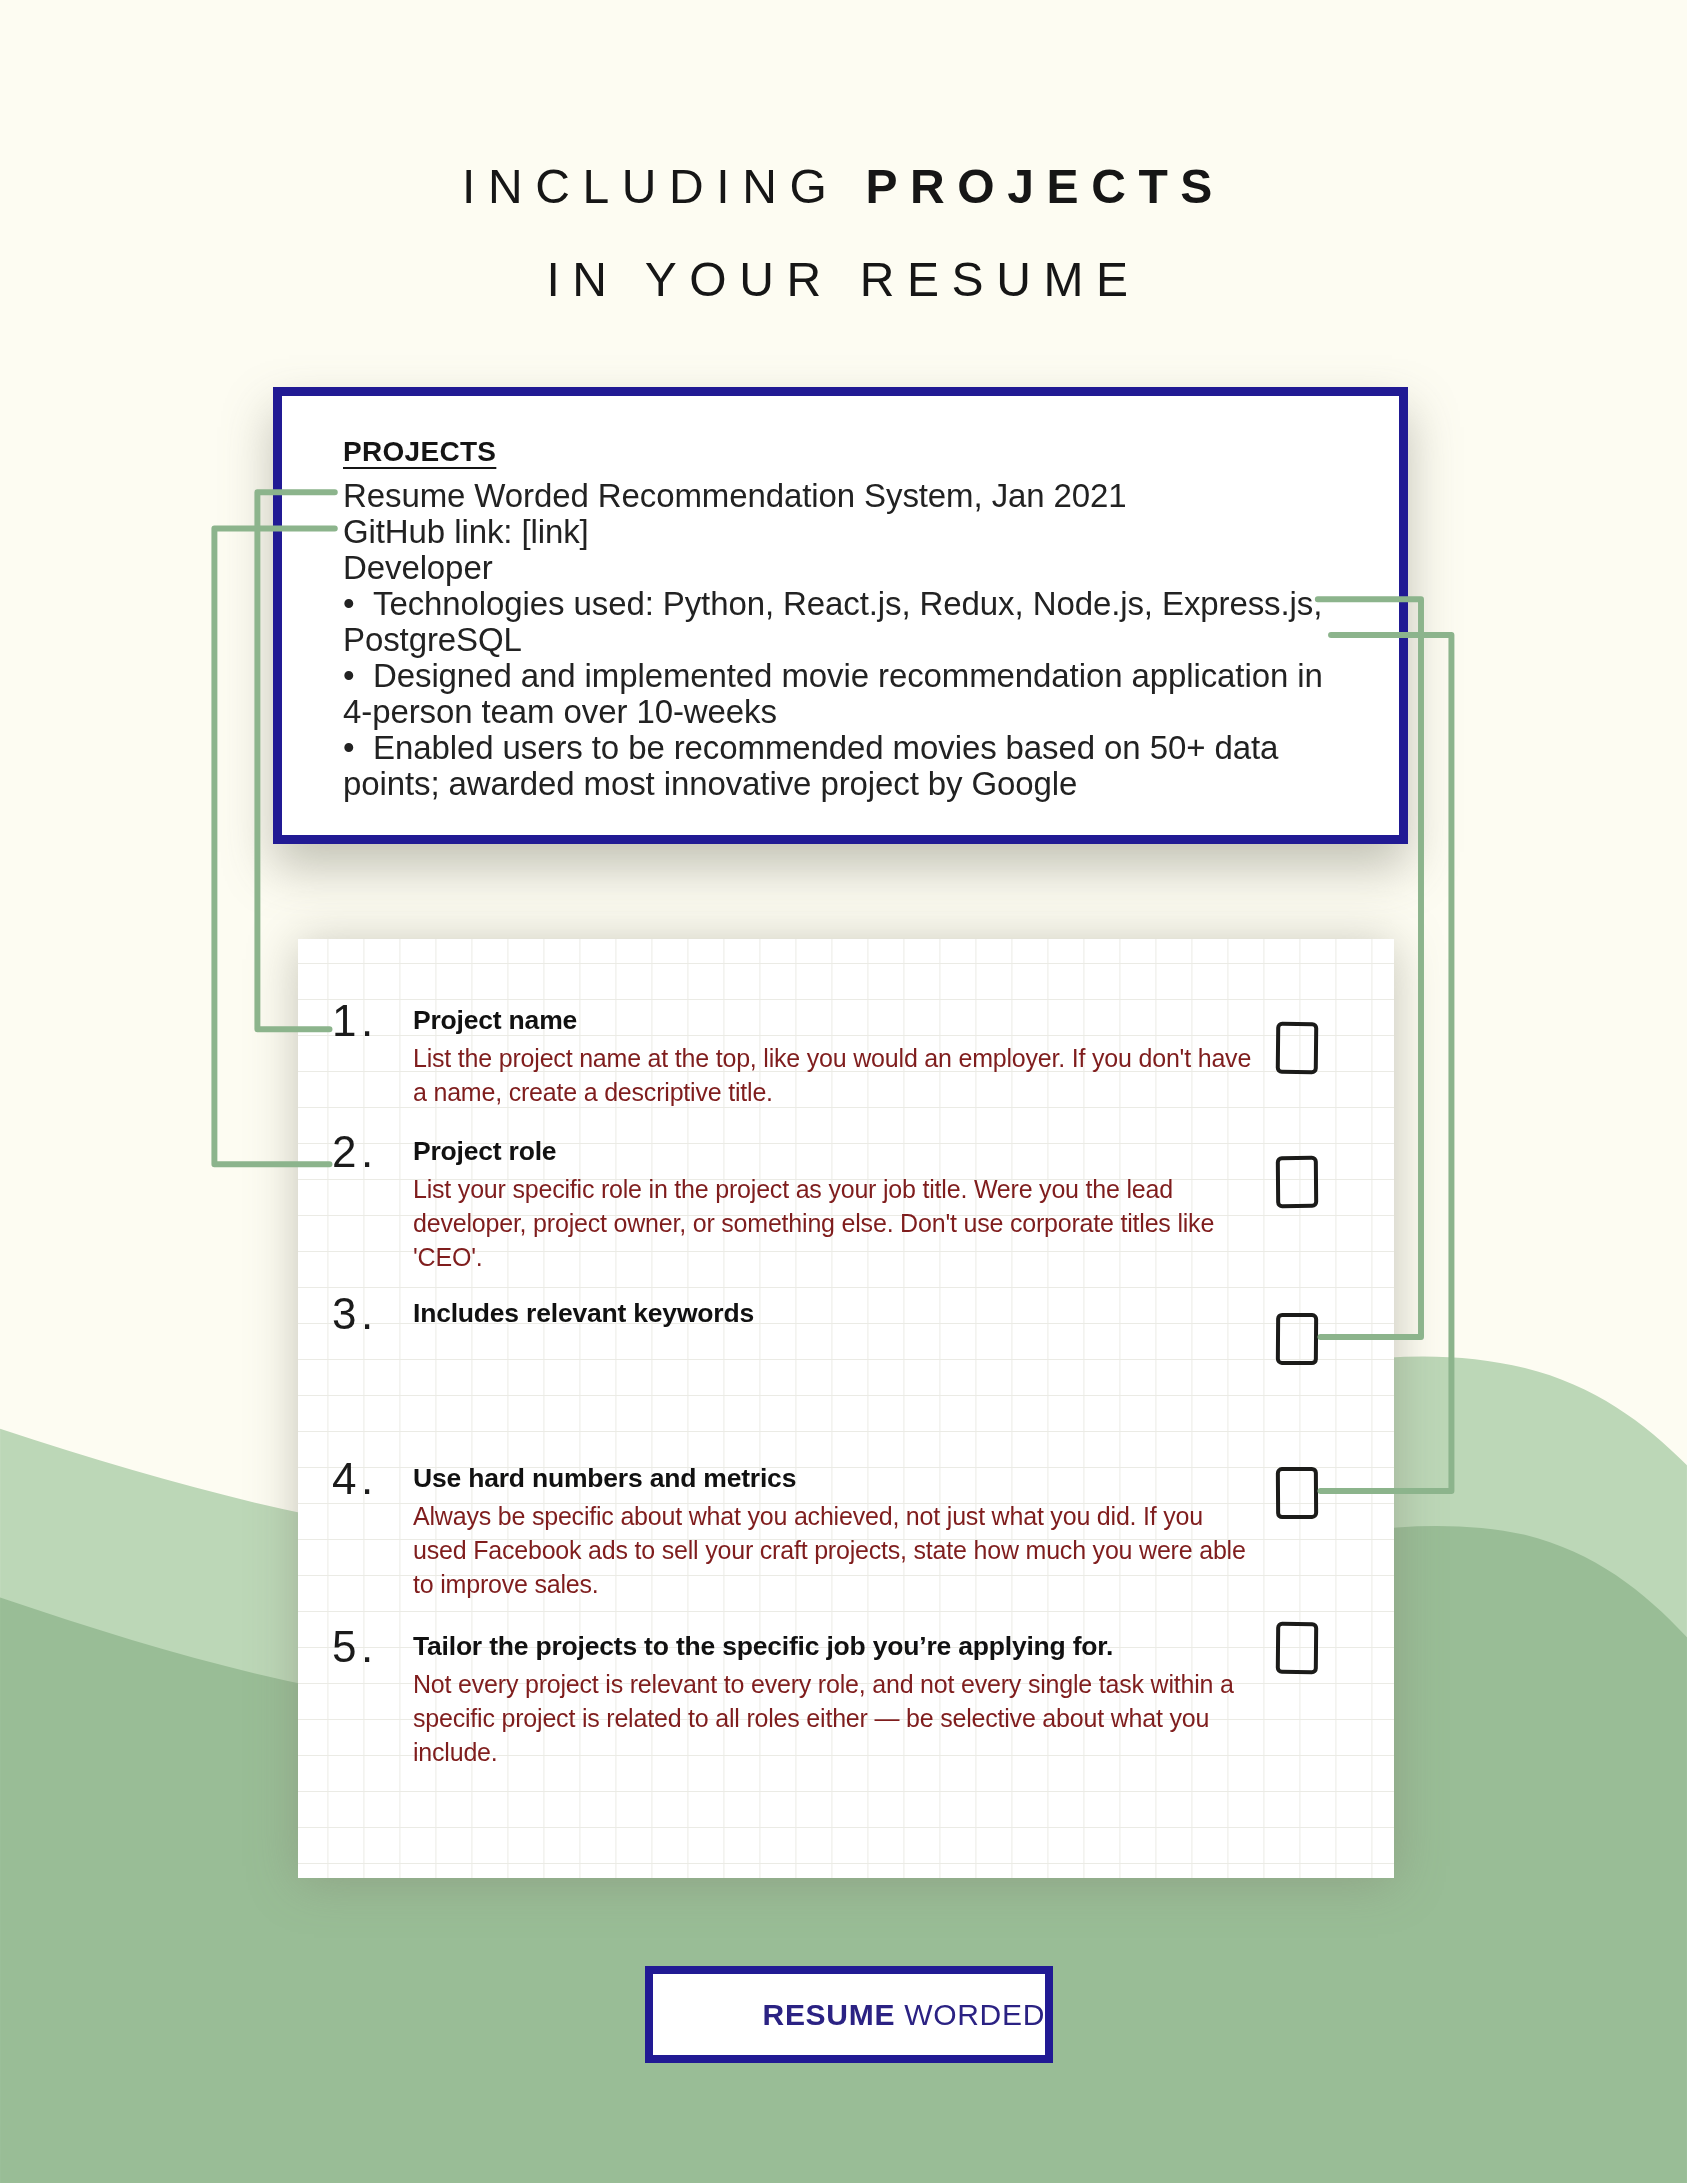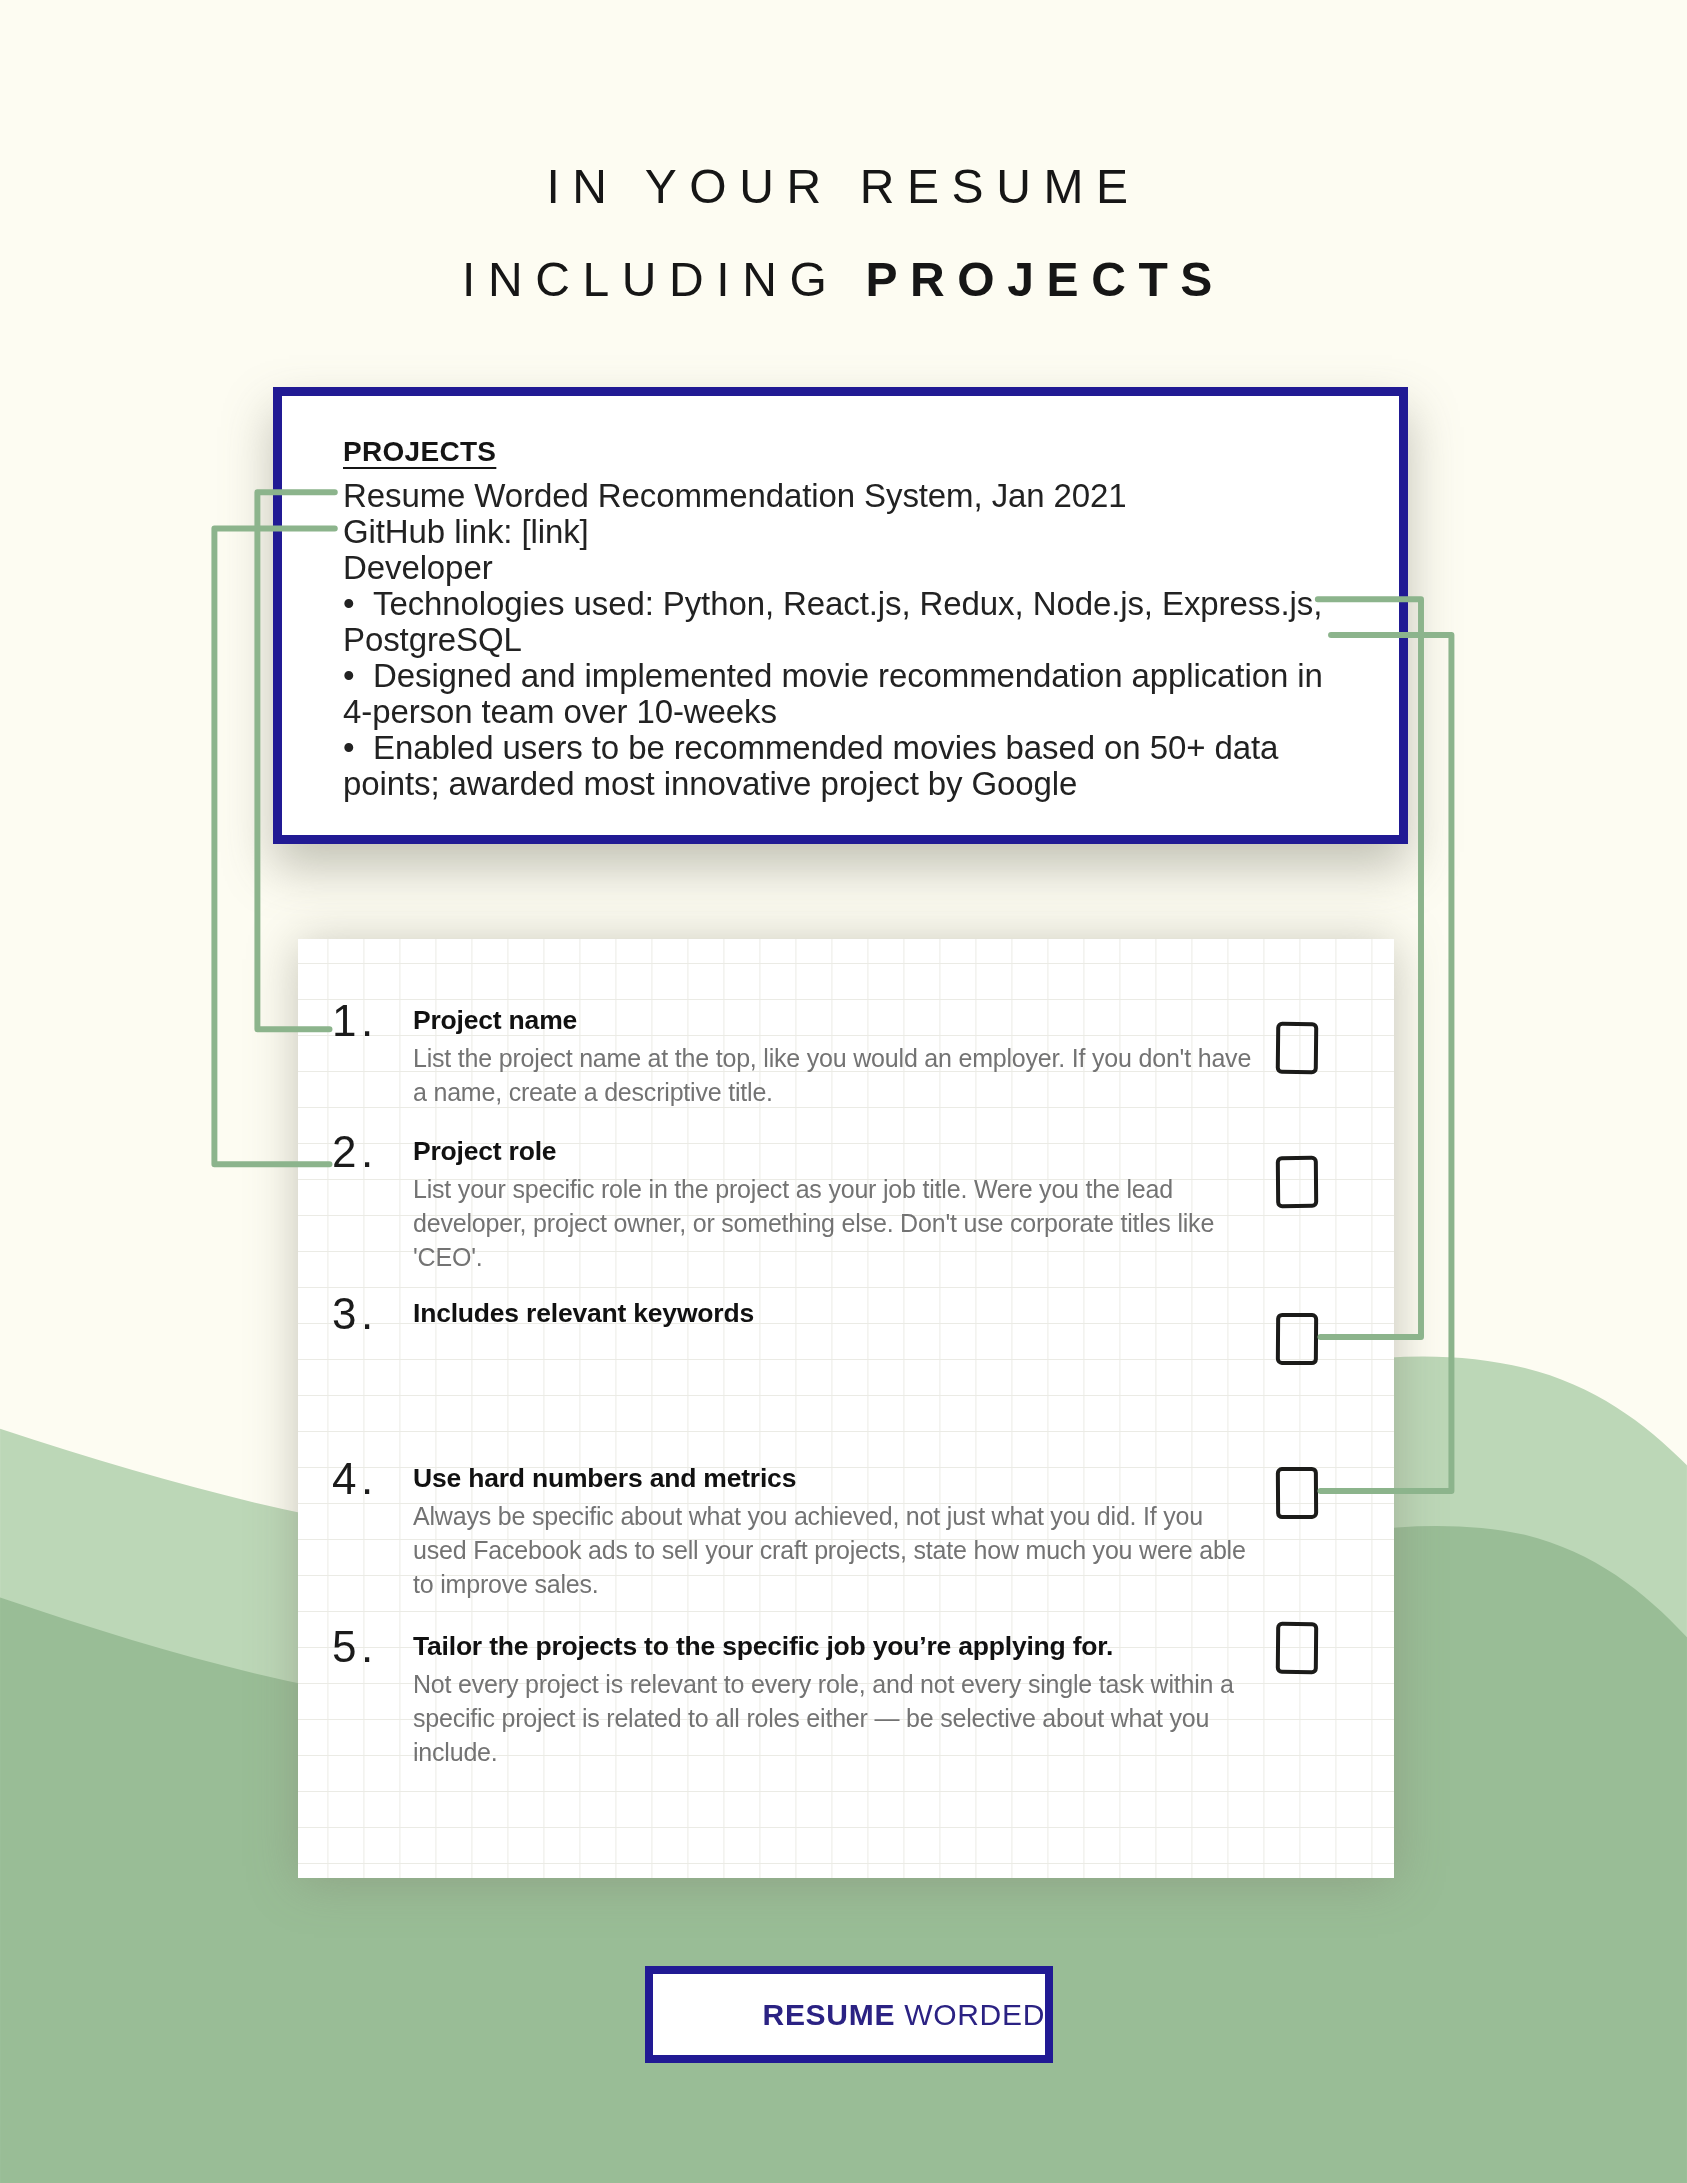--- a/index.html
+++ b/index.html
@@ -55,21 +55,21 @@
     position:absolute;left:413px;width:840px;
   }
   .item .num{
     position:absolute;left:-81px;top:-8px;
     font-size:44px;font-weight:400;letter-spacing:4.6px;color:#1b1b1b;
   }
   .item .item-title{
     font-size:26.5px;font-weight:700;color:#111;line-height:33px;letter-spacing:-0.2px;
   }
   .item .item-body{
-    font-size:25px;font-weight:400;color:#737373;line-height:34px;letter-spacing:-0.2px;
+    font-size:25px;font-weight:400;color:#7f1d1d;line-height:34px;letter-spacing:-0.2px;
     margin-top:4px;
   }
   .i1{top:1004px;} .i2{top:1135px;} .i3{top:1297px;} .i4{top:1462px;} .i5{top:1630px;}
 
   .checkbox{
     position:absolute;width:34px;height:44px;
     border:4.6px solid #1b1b19;border-radius:6px;
     background:transparent;
   }
   .cb1{left:1276px;top:1022px;transform:rotate(.6deg);}
@@ -91,22 +91,22 @@
 <body>
 
 <div class="page">
 
   <svg class="layer" viewBox="0 0 2550 3300" aria-hidden="true">
     <path d="M0,2160 C520,2330 900,2405 1400,2235 C1760,2112 2060,2008 2305,2068 C2410,2094 2485,2150 2550,2215 L2550,3300 L0,3300 Z" fill="#bcd7b7"></path>
     <path d="M0,2415 C500,2585 860,2655 1360,2500 C1760,2378 2060,2268 2305,2320 C2410,2346 2485,2405 2550,2475 L2550,3300 L0,3300 Z" fill="#99bd96"></path>
   </svg>
 
   <div class="main-title">
+    <div><span>INCLUDING </span><span class="bold">PROJECTS</span></div>
     <div>IN YOUR RESUME</div>
-    <div><span>INCLUDING </span><span class="bold">PROJECTS</span></div>
   </div>
 
   <div class="resume-box">
     <div class="resume-heading">PROJECTS</div>
     <div class="resume-line">Resume Worded Recommendation System, Jan 2021</div>
     <div class="resume-line">GitHub link: [link]</div>
     <div class="resume-line">Developer</div>
     <div class="resume-line"><span class="bullet">•</span><span>Technologies used: Python, React.js, Redux, Node.js, Express.js, PostgreSQL</span></div>
     <div class="resume-line"><span class="bullet">•</span><span>Designed and implemented movie recommendation application in 4-person team over 10-weeks</span></div>
     <div class="resume-line"><span class="bullet">•</span><span>Enabled users to be recommended movies based on 50+ data points; awarded most innovative project by Google</span></div>

